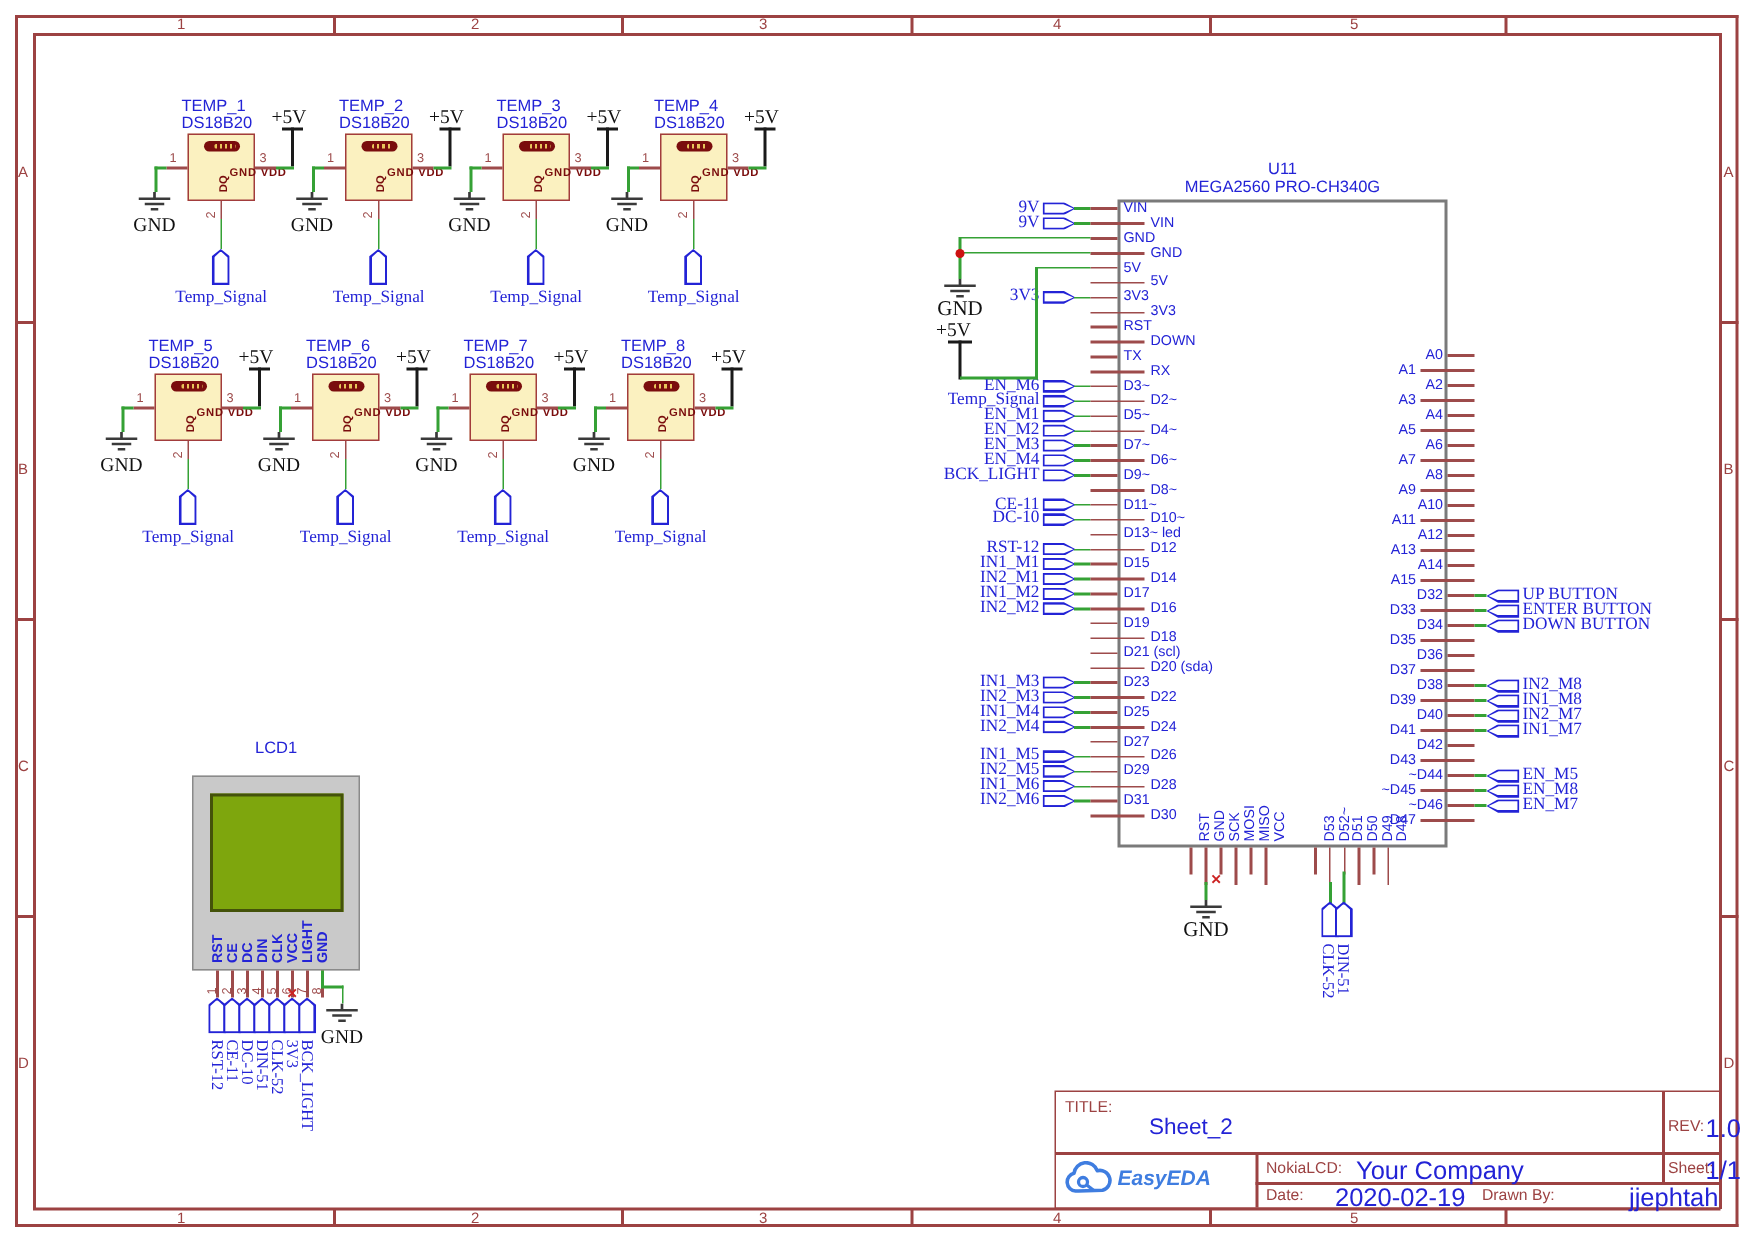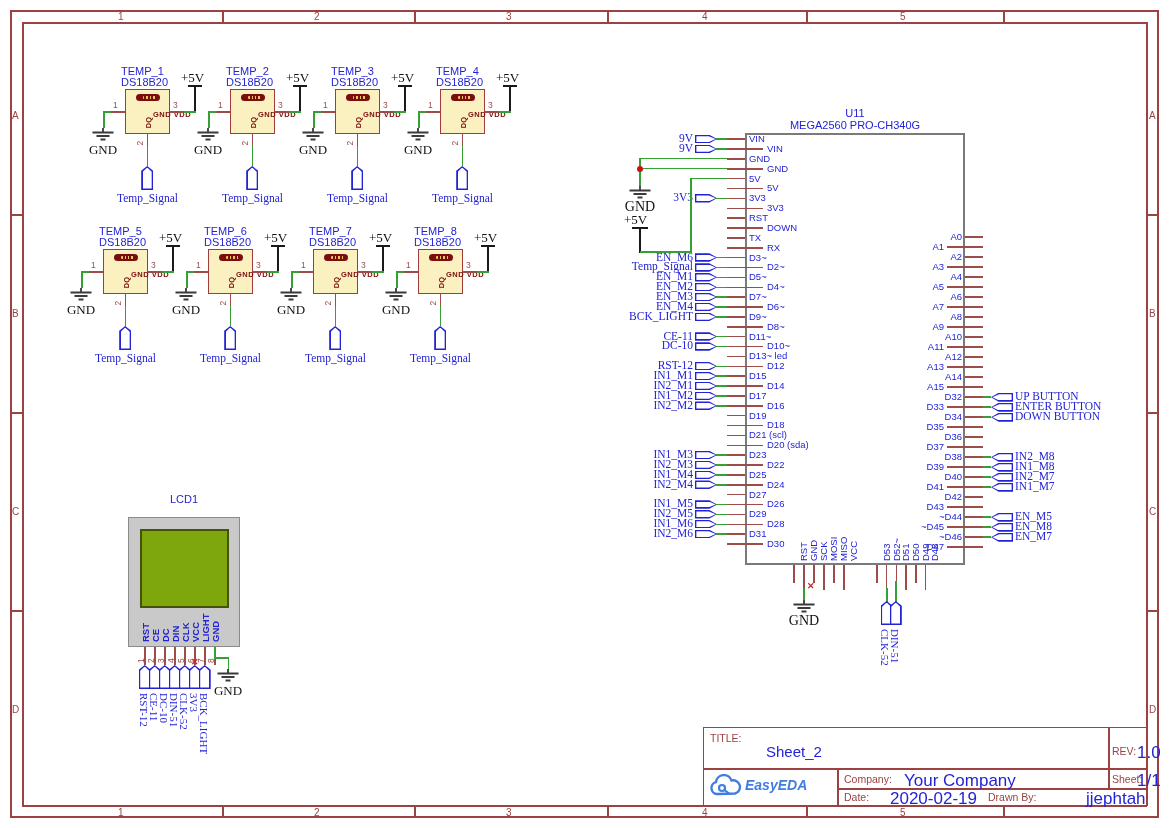--- a/index.html
+++ b/index.html
@@ -1089,21 +1089,21 @@
 
   <div class="tb">
     <div class="ln" style="left:0;top:40px;width:443px;height:1.5px;"></div>
     <div class="ln" style="left:133px;top:40px;width:1.5px;height:37px;"></div>
     <div class="ln" style="left:404px;top:0;width:1.5px;height:60px;"></div>
     <div class="ln" style="left:133px;top:60px;width:310px;height:1.5px;"></div>
     <div class="lab" style="left:6px;top:4px;">TITLE:</div>
     <div class="val" style="left:62px;top:15px;font-size:15px;">Sheet_2</div>
     <div class="lab" style="left:408px;top:17px;">REV:</div>
     <div class="val" style="left:433px;top:15px;">1.0</div>
-    <div class="lab" style="left:140px;top:45px;">Company:</div>
+    <div class="lab" style="left:140px;top:45px;">NokiaLCD:</div>
     <div class="val" style="left:200px;top:43px;">Your Company</div>
     <div class="lab" style="left:408px;top:45px;">Sheet:</div>
     <div class="val" style="left:433px;top:43px;">1/1</div>
     <div class="lab" style="left:140px;top:63px;">Date:</div>
     <div class="val" style="left:186px;top:61px;">2020-02-19</div>
     <div class="lab" style="left:284px;top:63px;">Drawn By:</div>
     <div class="val" style="left:350px;top:61px;padding-left:32px;">jjephtah</div>
     <div style="position:absolute;left:5px;top:46px;width:125px;height:28px;">
       <svg width="34" height="26" viewBox="0 0 34 26">
         <path d="M8 20 a6 6 0 0 1 -1 -11.8 A8 8 0 0 1 22.5 6.5 A6.5 6.5 0 0 1 26 19.5 L10 20 Z" fill="none" stroke="#3f7de0" stroke-width="2.4" stroke-linejoin="round"></path>

